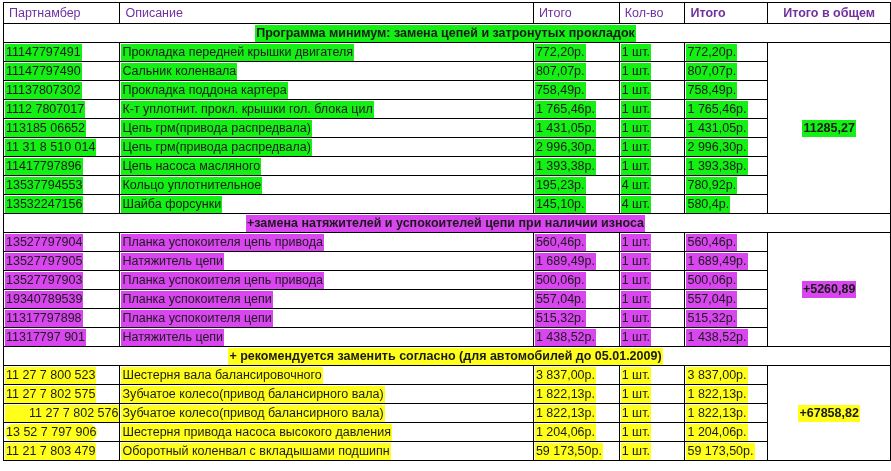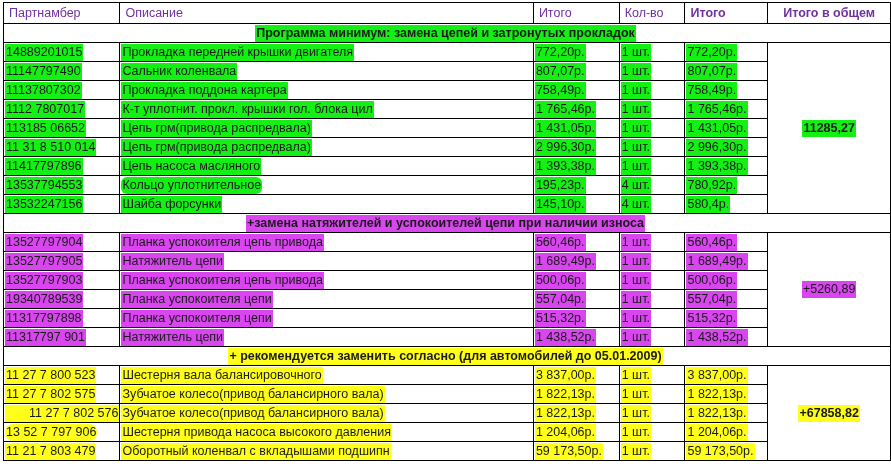--- a/index.html
+++ b/index.html
@@ -9,21 +9,21 @@
   td { border: 1px solid #000; padding: 0 0 0 5px; height: 18px; line-height: 17px; white-space: nowrap; overflow: hidden; vertical-align: middle; }
   tr.hdr td { height: 20px; color: #7030a0; }
   tr.hdr td.b { font-weight: bold; }
   tr.hdr td.c { text-align: center; padding: 0; font-weight: bold; }
   tr.sec td { text-align: center; font-weight: bold; padding: 0; }
   .hl { display: inline-block; padding: 0 1px; margin-left: -3px; }
   .g { background: #14f014; }
   .cy { background: #d946ef; }
   .y { background: #ffff1a; }
   td.sum { text-align: center; font-weight: bold; padding: 0; }
-  td.sum.nb { font-weight: normal; }
+  td.sum.nb { font-weight: bold; }
 </style>
 </head>
 <body>
 
 <table>
   <colgroup>
     <col style="width:112px">
       <col style="width:415px">
       <col style="width:86px">
       <col style="width:66px">
@@ -36,21 +36,21 @@
       <td>Описание</td>
       <td>Итого</td>
       <td>Кол-во</td>
       <td class="b">Итого</td>
       <td class="c">Итого в общем</td>
     </tr>
   <tr class="sec">
         <td colspan="6"><span class="hl g">Программа минимум: замена цепей и затронутых прокладок</span></td>
       </tr>
       <tr>
-        <td><span class="hl g" style="margin-left: -4px;">14889201015</span></td>
+        <td><span class="hl g" style="margin-left: -4px;">11147797491</span></td>
         <td><span class="hl g" style="margin-left: -4px;">Прокладка передней крышки двигателя</span></td>
         <td><span class="hl g" style="margin-left: -4px;">772,20р.</span></td>
         <td><span class="hl g" style="margin-left: -4px;">1 шт.</span></td>
         <td><span class="hl g" style="margin-left: -4px;">772,20р.</span></td>
         <td rowspan="9" class="sum"><span class="hl g" style="margin-left: 0px;">11285,27</span></td>
       </tr>
       <tr>
         <td><span class="hl g" style="margin-left: -4px;">11147797490</span></td>
         <td><span class="hl g" style="margin-left: -4px;">Сальник коленвала</span></td>
         <td><span class="hl g" style="margin-left: -4px;">807,07р.</span></td>
@@ -87,21 +87,21 @@
       </tr>
       <tr>
         <td><span class="hl g" style="margin-left: -4px;">11417797896</span></td>
         <td><span class="hl g" style="margin-left: -4px;">Цепь насоса масляного</span></td>
         <td><span class="hl g" style="margin-left: -4px;">1 393,38р.</span></td>
         <td><span class="hl g" style="margin-left: -4px;">1 шт.</span></td>
         <td><span class="hl g" style="margin-left: -4px;">1 393,38р.</span></td>
       </tr>
       <tr>
         <td><span class="hl g" style="margin-left: -4px;">13537794553</span></td>
-        <td><span class="hl g" style="margin-left: -4px; border-radius: 6px;">Кольцо уплотнительное</span></td>
+        <td><span class="hl g" style="margin-left: -4px;">Кольцо уплотнительное</span></td>
         <td><span class="hl g" style="margin-left: -4px;">195,23р.</span></td>
         <td><span class="hl g" style="margin-left: -4px;">4 шт.</span></td>
         <td><span class="hl g" style="margin-left: -4px;">780,92р.</span></td>
       </tr>
       <tr>
         <td><span class="hl g" style="margin-left: -4px;">13532247156</span></td>
         <td><span class="hl g" style="margin-left: -4px;">Шайба форсунки</span></td>
         <td><span class="hl g" style="margin-left: -4px;">145,10р.</span></td>
         <td><span class="hl g" style="margin-left: -4px;">4 шт.</span></td>
         <td><span class="hl g" style="margin-left: -4px;">580,4р.</span></td>

